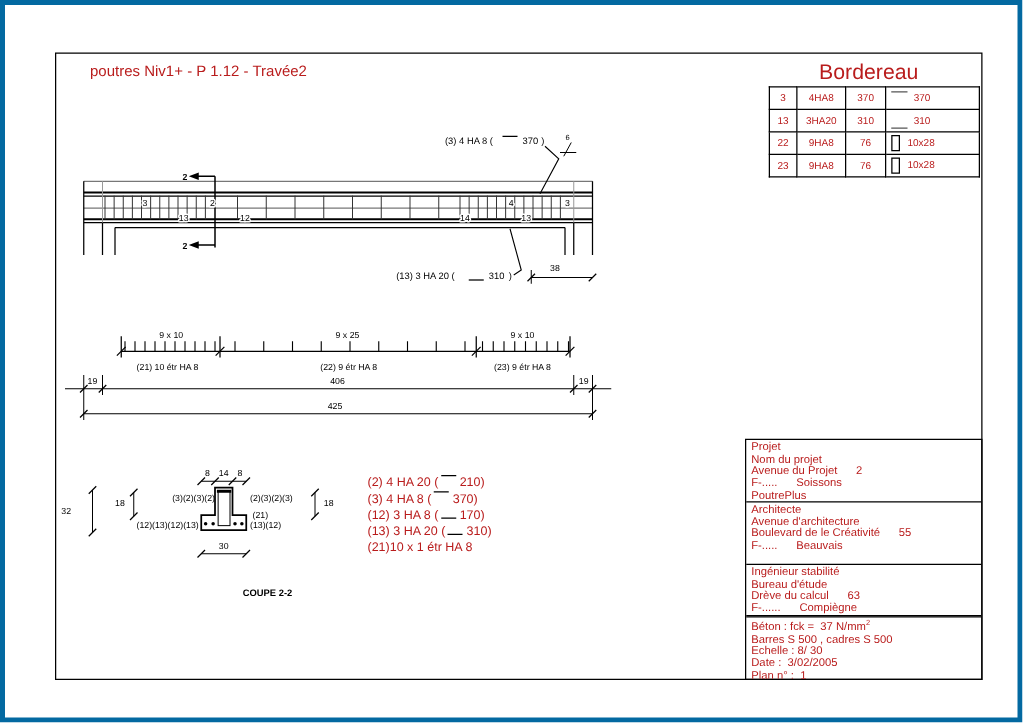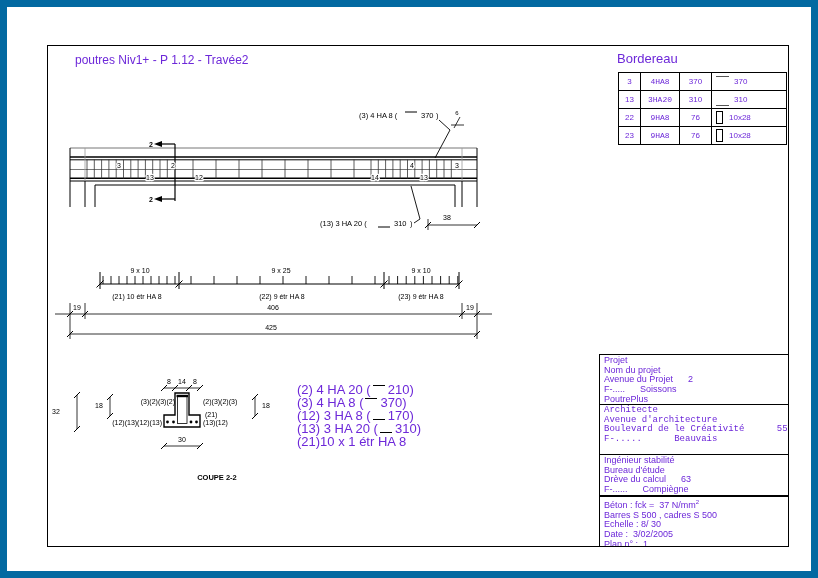--- a/index.html
+++ b/index.html
@@ -1,48 +1,48 @@
 <!DOCTYPE html>
 <html><head>
 <meta charset="utf-8">
 <style>
   html,body{margin:0;padding:0;background:#fff;}
   .page{position:relative;width:818px;height:578px;background:#ffffff;
-        font-family:"Liberation Sans",sans-serif;color:#6d28d9;overflow:hidden;
-        border:7px solid #0369a1;box-sizing:border-box;}
+        font-family:"Liberation Sans",sans-serif;color:#b91c1c;overflow:hidden;
+        border:4px solid #0369a1;box-sizing:border-box;}
   .frame{position:absolute;left:40px;top:38px;width:742px;height:502px;
          border:1px solid #000;box-sizing:border-box;}
   .drawing-title{position:absolute;left:68px;top:46px;font-size:12px;}
   
-  .bordereau-title{position:absolute;left:610px;top:44px;width:162px;font-size:13px;}
+  .bordereau-title{position:absolute;left:610px;top:44px;width:162px;text-align:center;font-size:17px;}
   .bordereau{position:absolute;left:611px;top:65px;border:1px solid #000;border-collapse:collapse;}
   .bordereau td{border:1px solid #000;font-size:8px;text-align:center;padding:0 2px;height:17px;}
   .bordereau .c1{width:17px;}
-  .bordereau .c2{width:34px;font-family:Liberation Mono, monospace;}
+  .bordereau .c2{width:34px;}
   .bordereau .c3{width:27px;}
   .bordereau .c4{width:70px;text-align:left;}
   .shape-over{display:inline-block;width:13px;height:7px;border-top:1px solid #555;
               vertical-align:middle;margin:0 5px 4px 2px;}
   .shape-under{display:inline-block;width:13px;height:7px;border-bottom:1px solid #555;
               vertical-align:middle;margin:4px 5px 0 2px;}
   .shape-stirrup{display:inline-block;width:5px;height:11px;border:1px solid #000;
               vertical-align:middle;margin:0 6px 0 2px;}
   
-  .legend{position:absolute;left:290px;top:376px;font-size:13px;}
+  .legend{position:absolute;left:290px;top:376px;font-size:10px;}
   .legend-row{height:13px;line-height:13px;white-space:pre;}
   .bar-over{display:inline-block;width:12px;height:7px;border-top:1px solid #000;
             vertical-align:baseline;margin:0 3px 1px 2px;}
   .bar-under{display:inline-block;width:12px;height:1px;border-bottom:1px solid #000;
             vertical-align:baseline;margin:0 3px 0 2px;}
   
   .titleblock{position:absolute;left:592px;top:347px;width:190px;height:193px;
               border:1px solid #000;box-sizing:border-box;font-size:9px;}
   .tb-sec{box-sizing:border-box;padding:1px 0 0 4px;border-bottom:1px solid #000;overflow:hidden;}
   .tb-sec.s1{height:50px;}
-  .tb-sec.s2{height:50px;font-family:Liberation Mono, monospace;}
+  .tb-sec.s2{height:50px;}
   .tb-sec.s3{height:41px;}
   .tb-sec.s4{height:50px;border-bottom:none;border-top:1px solid #000;}
   .tb-line{white-space:pre;line-height:9.7px;}
   sup{font-size:6px;}
   
   svg.draw{position:absolute;left:0;top:0;pointer-events:none;}
   .t7{font:7px "Liberation Sans",sans-serif;fill:#000;}
   .t75{font:7.5px "Liberation Sans",sans-serif;fill:#000;}
   .t6{font:6px "Liberation Sans",sans-serif;fill:#000;}
   .tb7{font:bold 7px "Liberation Sans",sans-serif;fill:#000;}

